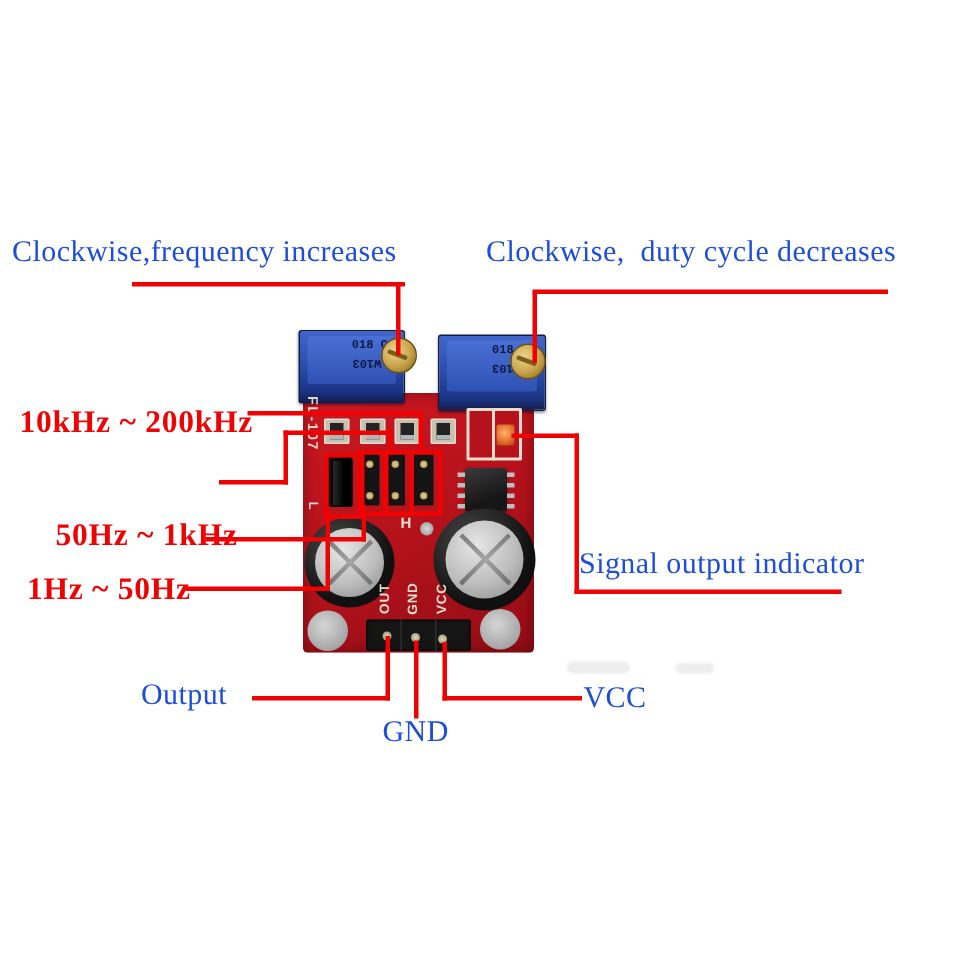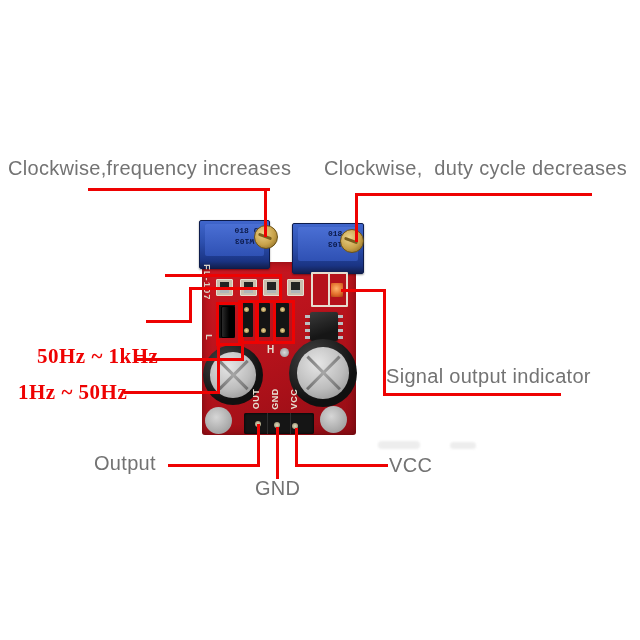--- a/index.html
+++ b/index.html
@@ -1,21 +1,21 @@
 <!DOCTYPE html>
 <html><head>
 <meta charset="utf-8">
 <style>
   html,body{margin:0;padding:0;background:#fff;}
   #canvas{position:relative;width:640px;height:640px;background:#ffffff;overflow:hidden;
           font-family:"Liberation Sans",sans-serif;}
 
   
-  .red-sans{position:absolute;font-family:Liberation Sans, sans-serif;font-size:20px;
-            color:#737373;white-space:pre;letter-spacing:.3px;z-index:7;}
+  .red-sans{position:absolute;font-family:Liberation Serif, serif;font-size:20px;
+            color:#1d4ed8;white-space:pre;letter-spacing:.3px;z-index:7;}
   .red-serif{position:absolute;font-family:"Liberation Serif",serif;font-weight:700;
              font-size:21px;color:#ee0202;white-space:pre;letter-spacing:.5px;z-index:7;}
   #lbl-cw-freq{left:8px;top:157px;}
   #lbl-cw-duty{left:324px;top:157px;}
   #lbl-10k{left:13px;top:269px;}
   #lbl-1k{left:18px;top:306px;}
   #lbl-50{left:20px;top:344px;margin-left:17px;}
   #lbl-1hz{left:18px;top:380px;}
   #lbl-sig{left:386px;top:365px;}
   #lbl-out{left:94px;top:452px;}
@@ -262,20 +262,21 @@
   <div class="ln" id="ln-vcc-v"></div>
   <div class="ln" id="ln-vcc-h"></div>
 
   <div class="bx" id="bx-j1"></div>
   <div class="bx" id="bx-j2"></div>
   <div class="bx" id="bx-j3"></div>
   <div class="bx" id="bx-j4"></div>
 
   <div class="red-sans" id="lbl-cw-freq">Clockwise,frequency increases</div>
   <div class="red-sans" id="lbl-cw-duty">Clockwise,  duty cycle decreases</div>
+  <div class="red-serif" id="lbl-10k">10kHz ~ 200kHz</div>
   <div class="red-serif" id="lbl-50">50Hz ~ 1kHz</div>
   <div class="red-serif" id="lbl-1hz">1Hz ~ 50Hz</div>
   <div class="red-sans" id="lbl-sig">Signal output indicator</div>
   <div class="red-sans" id="lbl-out">Output</div>
   <div class="red-sans" id="lbl-gnd">GND</div>
   <div class="red-sans" id="lbl-vcc">VCC</div>
 
 </div>
 
 </body></html>

